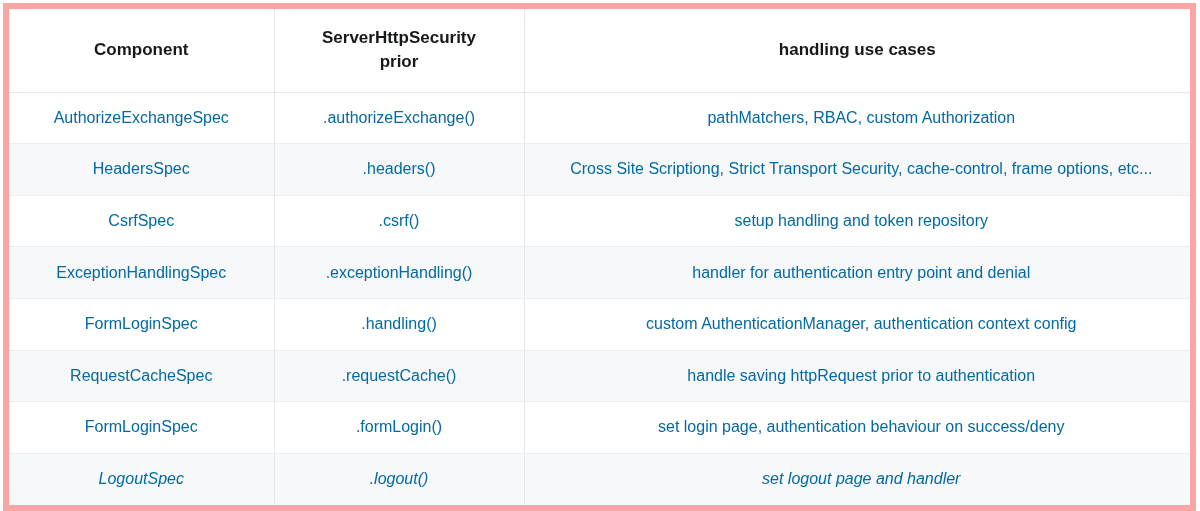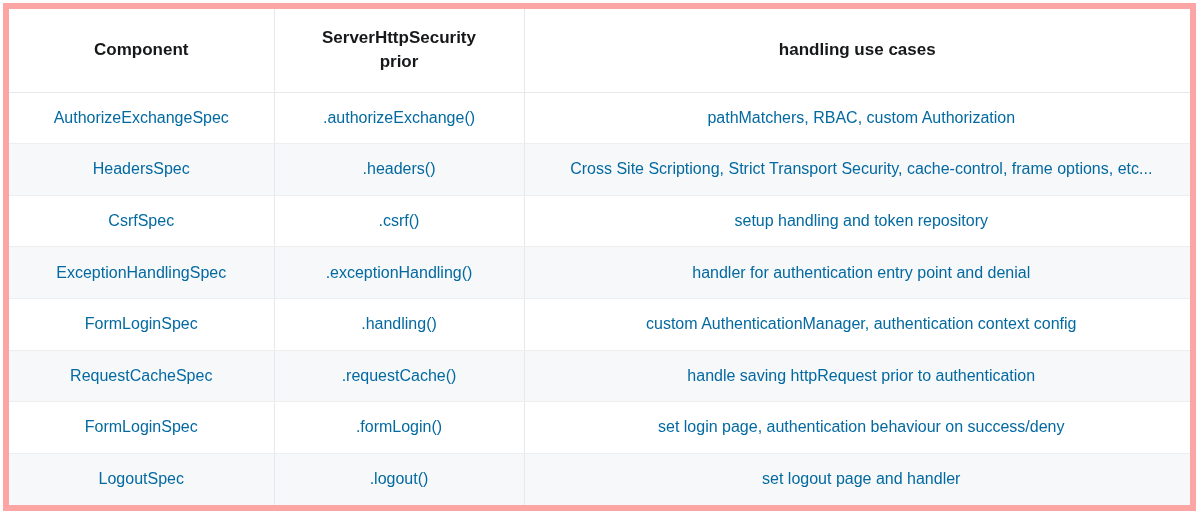--- a/index.html
+++ b/index.html
@@ -57,21 +57,21 @@
     font-weight: normal;
     text-align: center;
     vertical-align: middle;
     color: #0369a1;
     border-right: 1px solid #e6e8eb;
     border-bottom: 1px solid #eceef0;
     padding: 9px 16px;
     line-height: 1.52;
   }
   tbody td:last-child { border-right: none; }
-  tbody tr:last-child td { border-bottom: none; }
+  tbody tr:last-child td { border-bottom: none; font-style: italic; }
 
   tbody tr.row-even td {
     background: #f7f8f9;
     margin-top: 44px;
   }
   tbody tr.row-odd td {
     background: #ffffff;
   }
 
   td.cell-desc { padding-right: 8px; }

